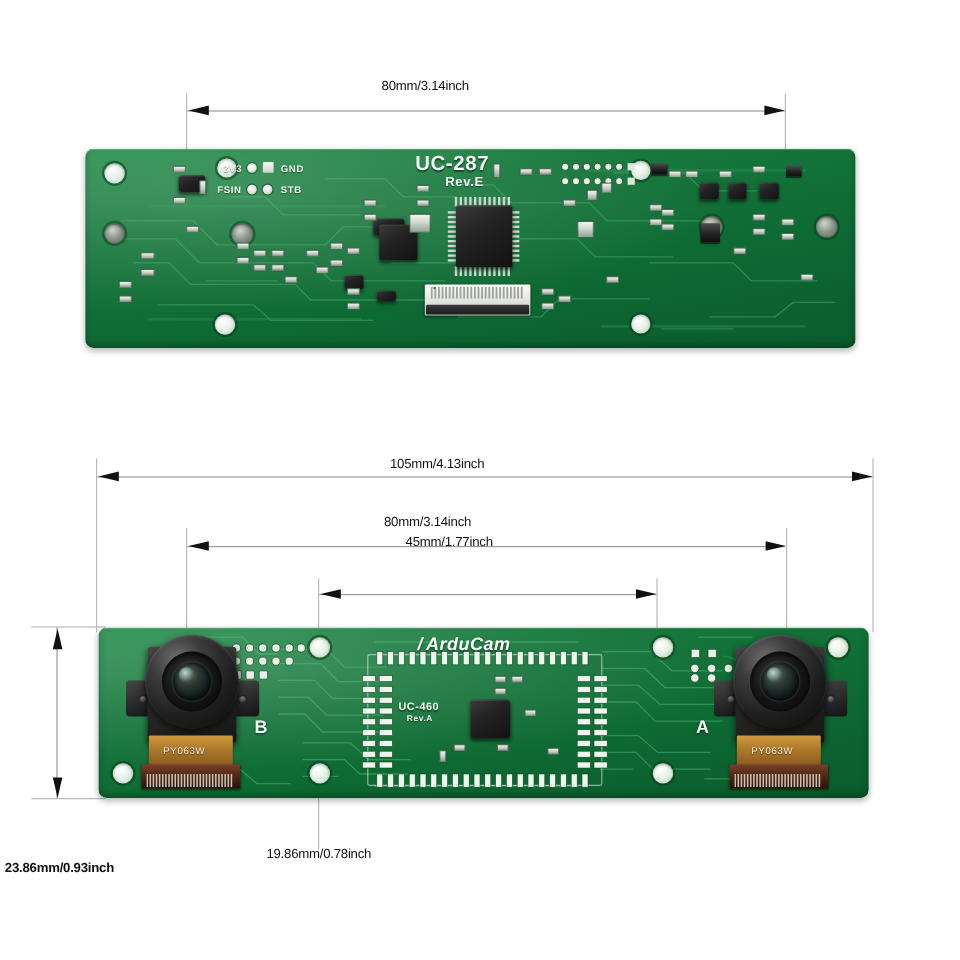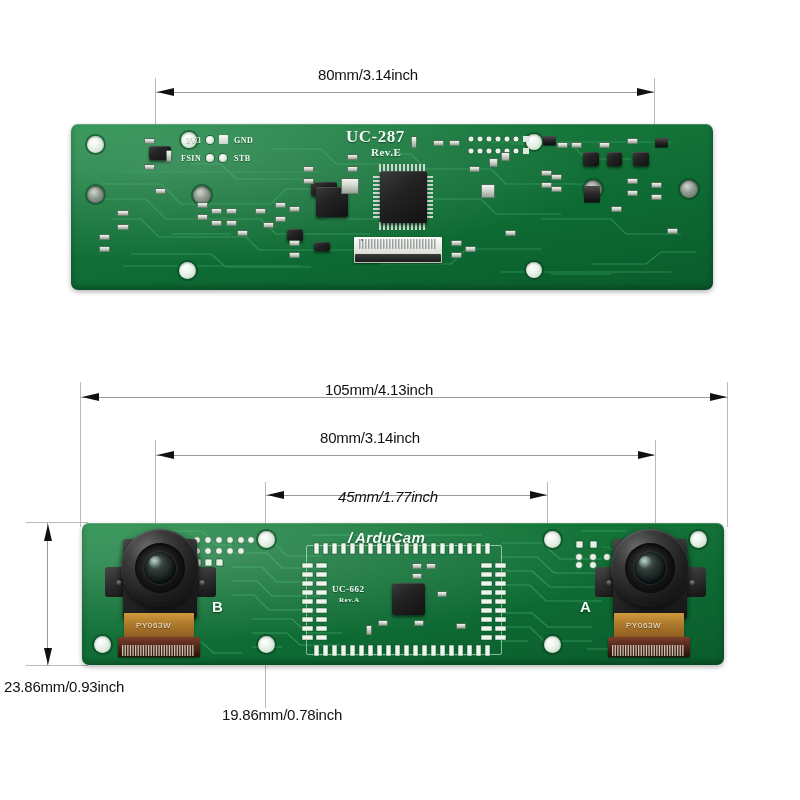--- a/index.html
+++ b/index.html
@@ -12,21 +12,21 @@
   }
   #stage {
     position: relative;
     width: 800px; height: 800px;
     background: #ffffff;
   }
 
   
   .dim-label {
     position: absolute;
-    font-size: 15px;
+    font-size: 11px;
     color: #111;
     letter-spacing: -0.2px;
     white-space: nowrap;
     font-family: "Liberation Sans", sans-serif;
     text-align: right;
   }
   .dim-line {
     position: absolute;
     height: 1px;
     background: #9a9a9a;
@@ -95,21 +95,21 @@
     position: absolute;
     border-radius: 50%;
     background: radial-gradient(circle at 40% 35%, #cfd6cf 0%, #8d978d 45%, #59635a 100%);
     box-shadow: 0 0 0 2px rgba(9,60,28,0.5), inset 0 1px 2px rgba(0,0,0,0.5);
   }
 
   
   .silk {
     position: absolute;
     color: #f2fbf4;
-    font-family: Liberation Serif, serif;
+    font-family: Liberation Sans, sans-serif;
     font-weight: bold;
     text-shadow: 0 1px 1px rgba(0,0,0,0.45);
     white-space: nowrap;
     letter-spacing: 0.5px;
   }
 
   
   .smd {
     position: absolute;
     background: linear-gradient(180deg, #f3f5f2 0%, #cfd5cc 48%, #9aa39a 100%);
@@ -507,28 +507,28 @@
   <div class="dim-line" style="left:156px; top:455px; width:498px;"></div>
   <div class="arrow-l" style="left:157px; top:451px;"></div>
   <div class="arrow-r" style="left:638px; top:451px;"></div>
   <div class="dim-label" style="left:320px; top:429px;">80mm/3.14inch</div>
 
   <div class="ext-line" style="left:265px; top:482px; height:48px;"></div>
   <div class="ext-line" style="left:547px; top:482px; height:48px;"></div>
   <div class="dim-line" style="left:266px; top:495px; width:281px;"></div>
   <div class="arrow-l" style="left:267px; top:491px;"></div>
   <div class="arrow-r" style="left:530px; top:491px;"></div>
-  <div class="dim-label" style="left:338px; top:488px;font-style:italic;">45mm/1.77inch</div>
+  <div class="dim-label" style="left:338px; top:446px;">45mm/1.77inch</div>
 
   <div class="ext-line-h" style="left:26px; top:522px; width:62px;"></div>
   <div class="ext-line-h" style="left:26px; top:665px; width:62px;"></div>
   <div class="vdim-line" style="left:47px; top:523px; height:142px;"></div>
   <div class="arrow-u" style="left:44px; top:524px;"></div>
   <div class="arrow-d" style="left:44px; top:648px;"></div>
-  <div class="dim-label" style="left:4px; top:678px;">23.86mm/0.93inch</div>
+  <div class="dim-label" style="left:4px; top:718px;font-weight:bold;">23.86mm/0.93inch</div>
 
   <div class="ext-line" style="left:265px; top:528px; height:180px;"></div>
   <div class="dim-label" style="left:222px; top:706px;">19.86mm/0.78inch</div>
 
   <div class="pcb" style="left:82px; top:523px; width:642px; height:142px;">
 
     <svg class="traces" width="642" height="142" viewBox="0 0 642 142">
       <g stroke="#5cc782" stroke-width="1.1" fill="none" opacity="0.8">
         <path d="M150 18 L190 18 L205 33 L240 33"></path>
         <path d="M150 30 L185 30 L200 45 L240 45"></path>
@@ -661,21 +661,21 @@
             <rect x="195" y="69" width="11" height="5"></rect>
           <rect x="195" y="78" width="11" height="5"></rect>
             <rect x="195" y="87" width="11" height="5"></rect>
           <rect x="195" y="96" width="11" height="5"></rect>
         </g>
       </g>
     </svg>
 
     <div class="ic" style="left:310px; top:60px; width:33px; height:32px;"></div>
 
-    <div class="silk" style="left:250px; top:61px; font-size:9px;">UC-662</div>
+    <div class="silk" style="left:250px; top:61px; font-size:9px;">UC-460</div>
     <div class="silk" style="left:257px; top:73px; font-size:7px;">Rev.A</div>
 
     <div class="smd" style="left:330px; top:40px; width:10px; height:6px;"></div>
     <div class="smd" style="left:344px; top:40px; width:10px; height:6px;"></div>
     <div class="smd" style="left:330px; top:50px; width:10px; height:6px;"></div>
     <div class="smd" style="left:355px; top:68px; width:10px; height:6px;"></div>
     <div class="smd" style="left:296px; top:97px; width:10px; height:6px;"></div>
     <div class="smd" style="left:332px; top:97px; width:10px; height:6px;"></div>
     <div class="smd" style="left:284px; top:102px; width:6px; height:10px;"></div>
     <div class="smd" style="left:374px; top:100px; width:10px; height:6px;"></div>

